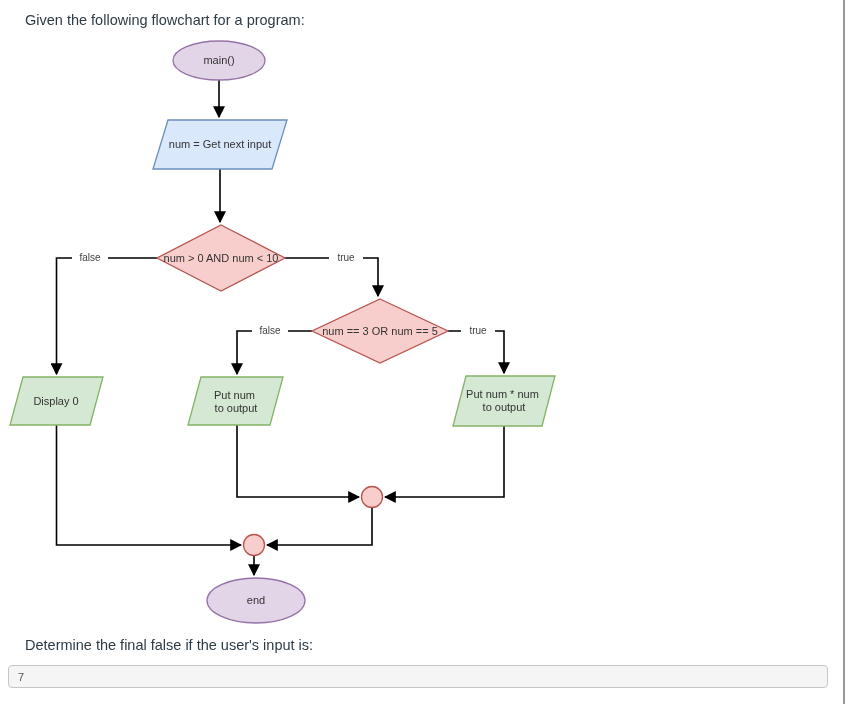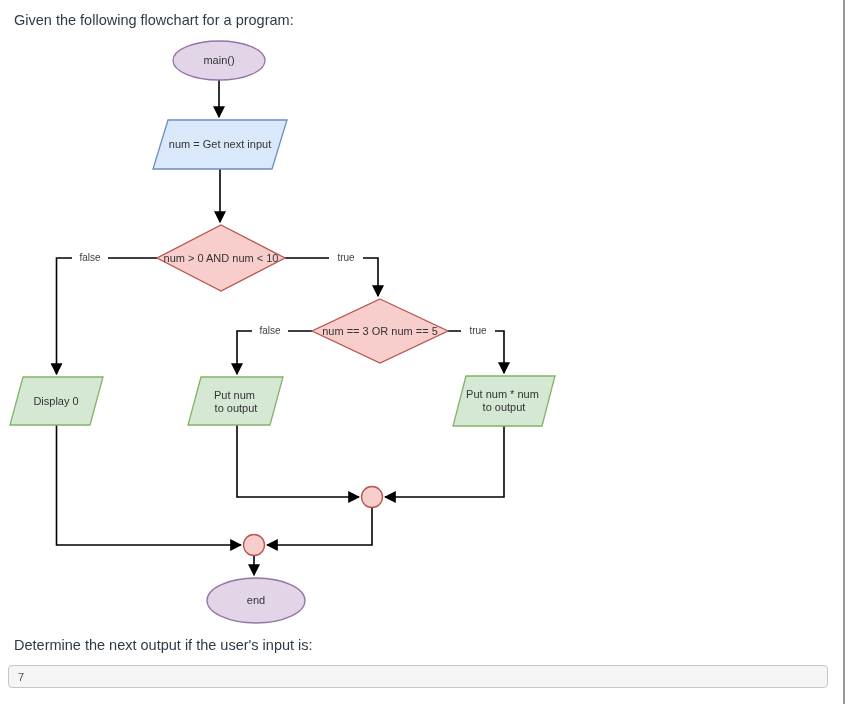--- a/index.html
+++ b/index.html
@@ -10,21 +10,21 @@
   }
   .page {
     position: relative;
     width: 857px;
     height: 704px;
     background: #ffffff;
     overflow: hidden;
   }
   .prompt {
     position: absolute;
-    left: 14px;
+    left: 25px;
     color: #2d3b45;
     font-size: 14.5px;
     line-height: 1.2;
   }
   .prompt.top { top: 12px; }
   .prompt.bottom { top: 637px; }
   .flowchart-svg {
     position: absolute;
     left: 0;
     top: 0;
@@ -132,19 +132,19 @@
       </text>
 
       <circle cx="372" cy="497" r="10.5" fill="#f8cecc" stroke="#b85450"></circle>
       <circle cx="254" cy="545" r="10.5" fill="#f8cecc" stroke="#b85450"></circle>
 
       <ellipse cx="256" cy="600.5" rx="49" ry="22.5" fill="#e1d5e7" stroke="#9673a6"></ellipse>
       <text x="256" y="604">end</text>
     </g>
   </svg>
 
-  <div class="prompt bottom">Determine the next output if the user's input is:</div>
+  <div class="prompt bottom">Determine the final false if the user's input is:</div>
 
   <input type="text" class="answer-input" value="7" style="">
 
   <div class="v-divider"></div>
 
 </div>
 
 </body></html>

